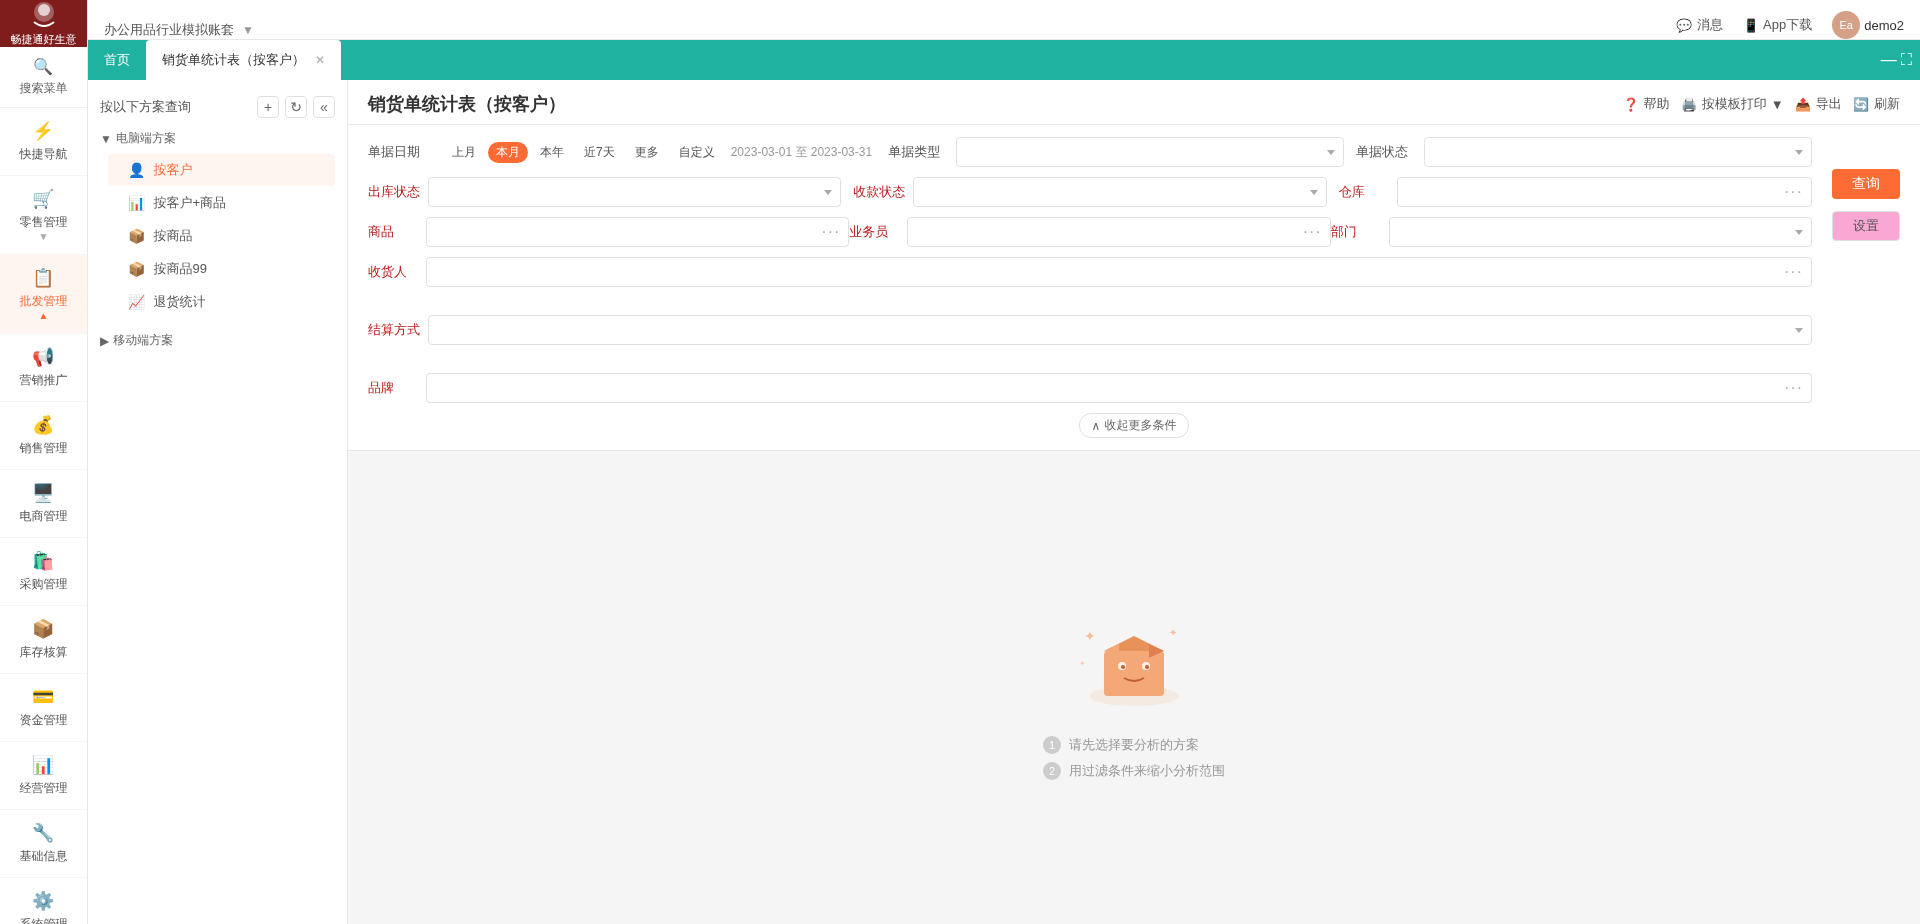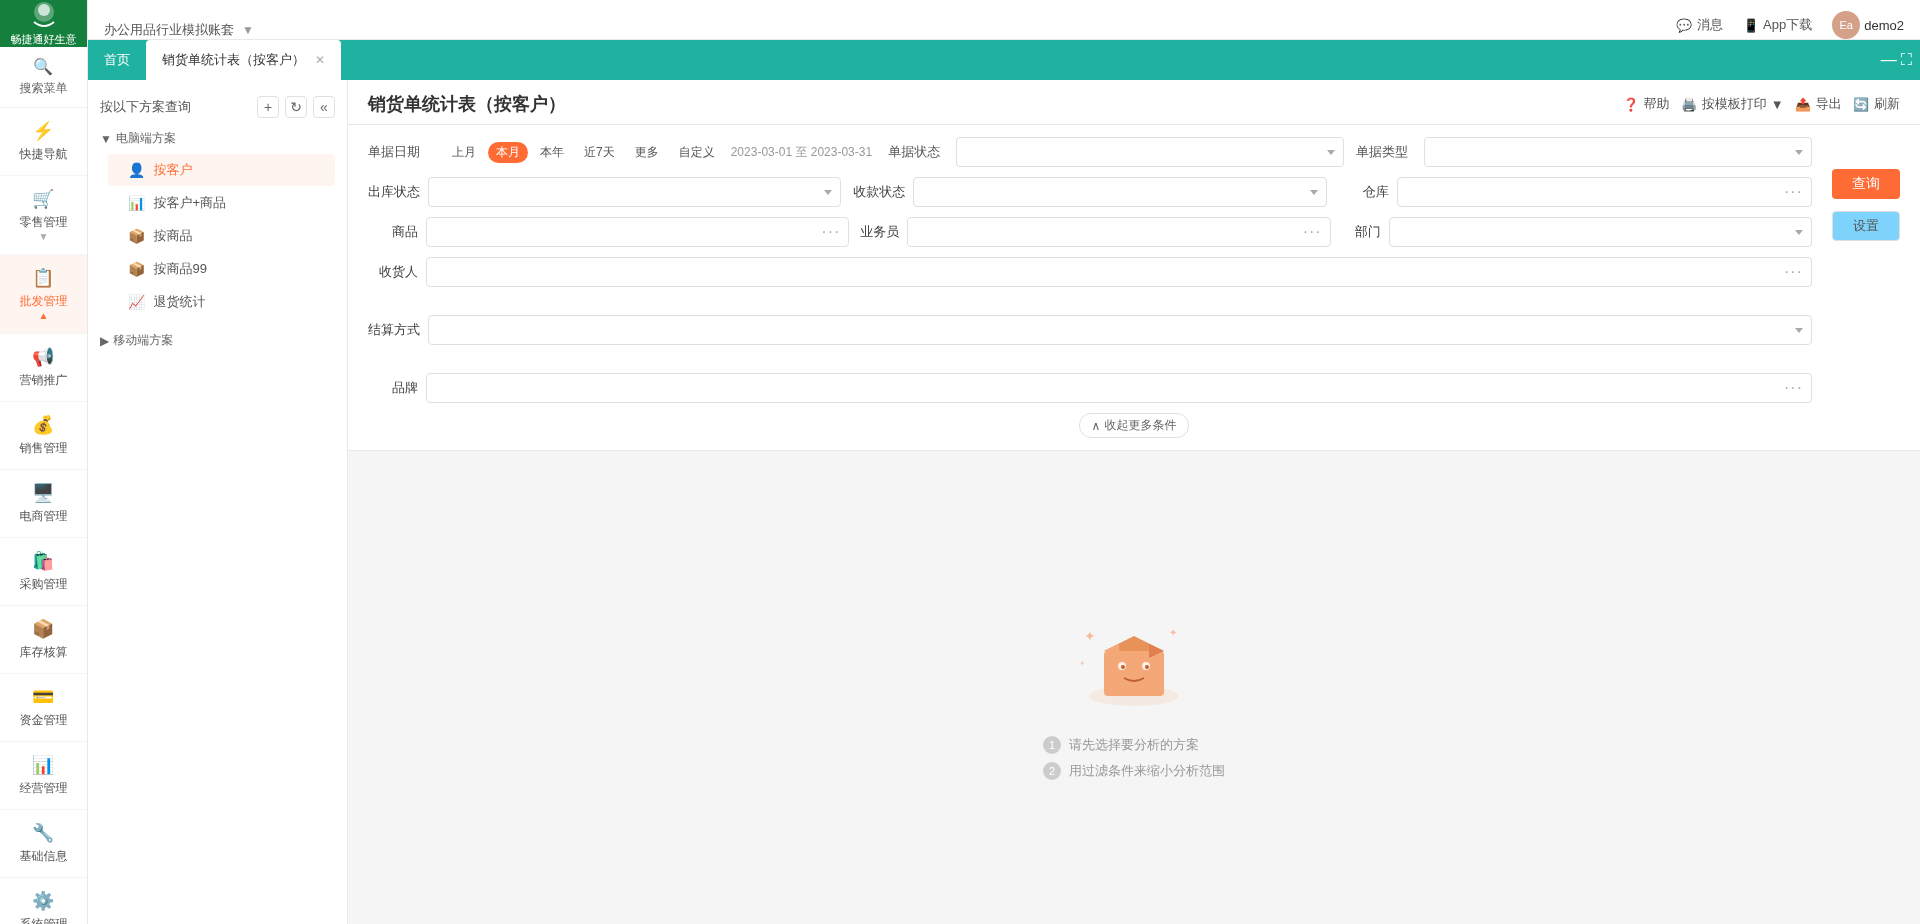--- a/index.html
+++ b/index.html
@@ -1,20 +1,20 @@
 <!DOCTYPE html>
 <html><head>
   <meta charset="utf-8">
   <style>
     * { box-sizing: border-box; margin: 0; padding: 0; }
     body { font-family: 'Microsoft YaHei', Arial, sans-serif; font-size: 13px; background: #f5f5f5; color: #333; display: flex; height: 924px; overflow: hidden; }
 
     
     .sidebar { width: 88px; background: #fff; border-right: 1px solid #e8e8e8; display: flex; flex-direction: column; align-items: center; padding-top: 0; height: 100%; overflow-y: auto; }
-    .sidebar-logo { width: 88px; height: 56px; background: #15803d; display: flex; flex-direction: column; align-items: center; justify-content: center; }
+    .sidebar-logo { width: 88px; height: 56px; background: #7f1d1d; display: flex; flex-direction: column; align-items: center; justify-content: center; }
     .sidebar-logo-text { color: #fff; font-size: 11px; margin-top: 2px; }
     .sidebar-logo-icon { width: 36px; height: 30px; }
     .sidebar-search { width: 100%; padding: 10px 0; border-bottom: 1px solid #f0f0f0; display: flex; flex-direction: column; align-items: center; cursor: pointer; }
     .sidebar-search-text { font-size: 12px; color: #666; margin-top: 4px; }
     .sidebar-nav-item { width: 100%; padding: 12px 0; display: flex; flex-direction: column; align-items: center; cursor: pointer; border-bottom: 1px solid #f5f5f5; }
     .sidebar-nav-icon { font-size: 18px; color: #999; }
     .sidebar-nav-label { font-size: 12px; color: #555; margin-top: 4px; }
     .sidebar-arrow { font-size: 10px; color: #aaa; }
 
     
@@ -76,24 +76,24 @@
 
     
     .empty-state { flex: 1; display: flex; flex-direction: column; align-items: center; justify-content: center; padding: 40px; }
     .empty-icon { width: 120px; height: 120px; margin-bottom: 20px; }
     .empty-tips { display: flex; flex-direction: column; gap: 8px; }
     .empty-tip { display: flex; align-items: center; gap: 8px; font-size: 13px; color: #999; }
     .tip-num { width: 18px; height: 18px; border-radius: 50%; background: #ccc; color: #fff; font-size: 11px; display: flex; align-items: center; justify-content: center; }
 
     
     .query-btn { background: #ff6b35; color: #fff; border: none; border-radius: 4px; padding: 6px 20px; font-size: 14px; cursor: pointer; display: block; margin-bottom: 6px; }
-    .settings-btn { background: #7dd3fc; color: #555; border: 1px solid #e0e0e0; border-radius: 4px; padding: 5px 16px; font-size: 13px; cursor: pointer; display: block; }
+    .settings-btn { background: #f9a8d4; color: #555; border: 1px solid #e0e0e0; border-radius: 4px; padding: 5px 16px; font-size: 13px; cursor: pointer; display: block; }
     .btn-group { display: flex; flex-direction: column; gap: 6px; margin-left: 8px; margin-top: 32px; }
     .filter-cell { display: flex; align-items: center; gap: 8px; }
-    .filter-cell-label { font-size: 13px; color: #404040; white-space: nowrap; min-width: 50px; text-align: right; }
+    .filter-cell-label { font-size: 13px; color: #b91c1c; white-space: nowrap; min-width: 50px; }
     .filter-input { flex: 1; height: 30px; border: 1px solid #e0e0e0; border-radius: 4px; padding: 0 8px; display: flex; align-items: center; justify-content: space-between; cursor: pointer; background: #fff; font-size: 13px; }
 
     
     .chevron-down { display: inline-block; width: 0; height: 0; border-left: 4px solid transparent; border-right: 4px solid transparent; border-top: 5px solid #aaa; margin-left: 2px; vertical-align: middle; }
   </style>
 </head>
 <body>
 
 <div class="sidebar">
   <div class="sidebar-logo">
@@ -301,28 +301,28 @@
                 <span class="date-shortcut">上月</span>
                 <span class="date-shortcut active">本月</span>
                 <span class="date-shortcut">本年</span>
                 <span class="date-shortcut">近7天</span>
                 <span class="date-shortcut">更多</span>
                 <span class="date-shortcut">自定义</span>
                 <span class="date-range">2023-03-01 至 2023-03-31</span>
               </div>
               <div style="flex:1;display:flex;justify-content:flex-end;align-items:center;gap:12px;">
                 <div style="flex:1;display:flex;align-items:center;gap:8px;">
-                  <span class="filter-label">单据状态</span>
+                  <span class="filter-label">单据类型</span>
                   <div class="filter-select" style="flex:1;">
                     <span></span>
                     <span class="chevron-down"></span>
                   </div>
                 </div>
                 <div style="flex:1;display:flex;align-items:center;gap:8px;">
-                  <span class="filter-label">单据类型</span>
+                  <span class="filter-label">单据状态</span>
                   <div class="filter-select" style="flex:1;">
                     <span></span>
                     <span class="chevron-down"></span>
                   </div>
                 </div>
               </div>
             </div>
 
             <div style="display:grid;grid-template-columns:1fr 1fr 1fr;gap:12px;margin-bottom:10px;">
               <div class="filter-cell">

